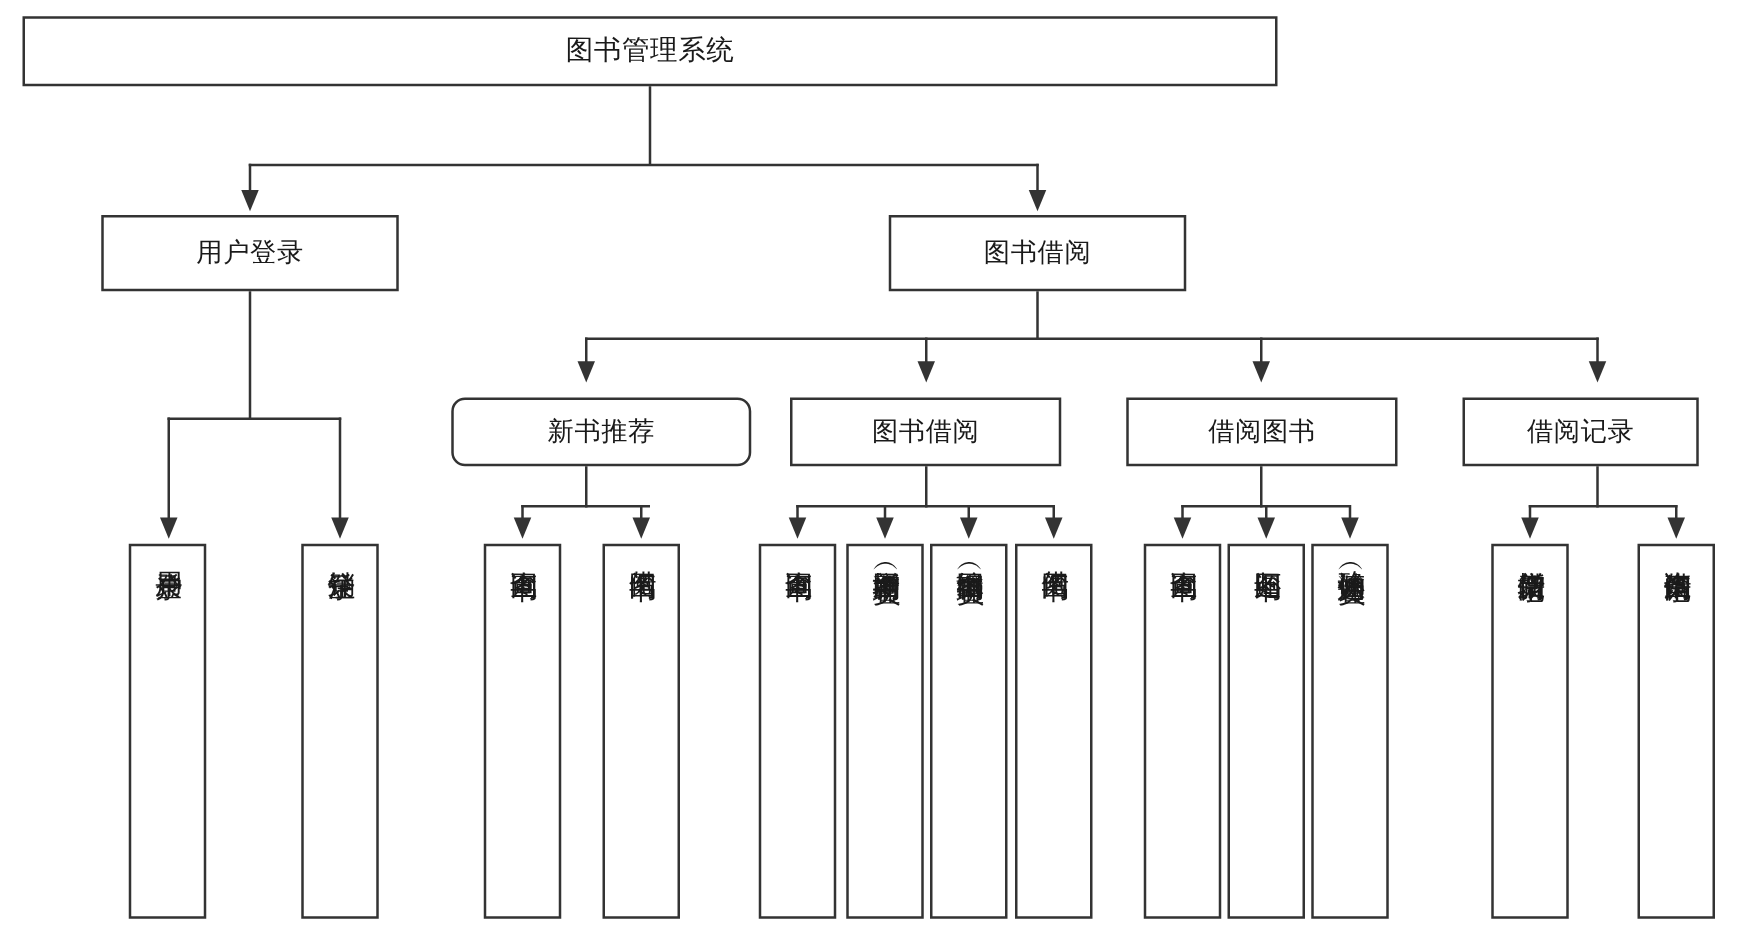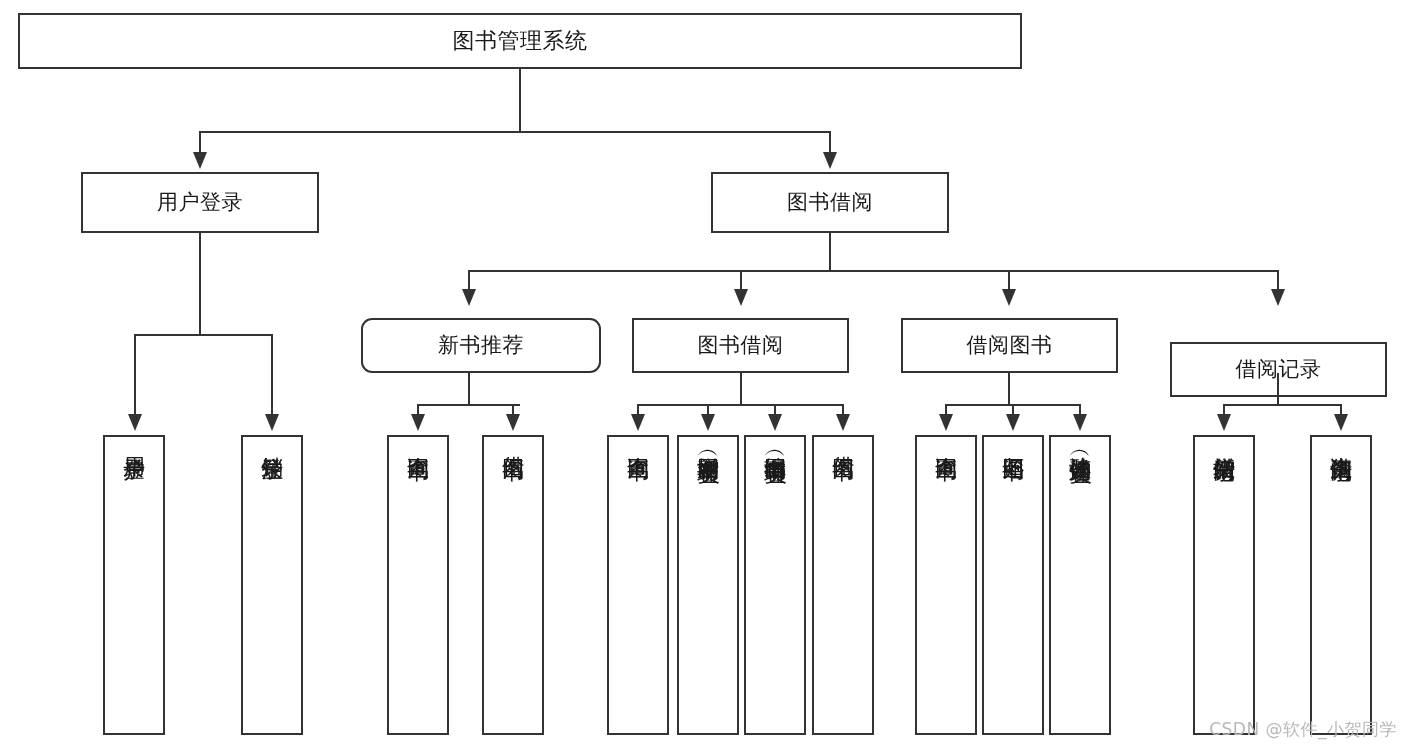--- a/index.html
+++ b/index.html
@@ -128,21 +128,21 @@
 
   <div class="node horiz" style="left:361px; top:318px; width:240px; height:55px;border-radius:11px;">
     <span class="label">新书推荐</span>
   </div>
   <div class="node horiz" style="left:632px; top:318px; width:217px; height:55px;">
     <span class="label">图书借阅</span>
   </div>
   <div class="node horiz" style="left:901px; top:318px; width:217px; height:55px;">
     <span class="label">借阅图书</span>
   </div>
-  <div class="node horiz" style="left:1170px; top:318px; width:217px; height:55px;margin-top:24px;">
+  <div class="node horiz" style="left:1170px; top:318px; width:189px; height:55px;">
     <span class="label">借阅记录</span>
   </div>
 
   <div class="vline" style="left:468px; top:373px; height:33px;"></div>
   <div class="hline" style="left:417px; top:404px; width:103px;"></div>
   <div class="vline" style="left:417px; top:404px; height:12px;"></div>
   <div class="arrow" style="left:411px; top:414px;"></div>
   <div class="vline" style="left:512px; top:404px; height:12px;"></div>
   <div class="arrow" style="left:506px; top:414px;"></div>
 
@@ -210,15 +210,14 @@
     <span class="label">确认归还（管理员）</span>
   </div>
 
   <div class="node vert" style="left:1193px; top:435px; width:62px; height:300px;">
     <span class="label">新增借阅记录</span>
   </div>
   <div class="node vert" style="left:1310px; top:435px; width:62px; height:300px;">
     <span class="label">查询借阅记录</span>
   </div>
 
-  <div class="watermark">CSDN @软件_小贺同学</div>
 
 </div>
 
 </body></html>

